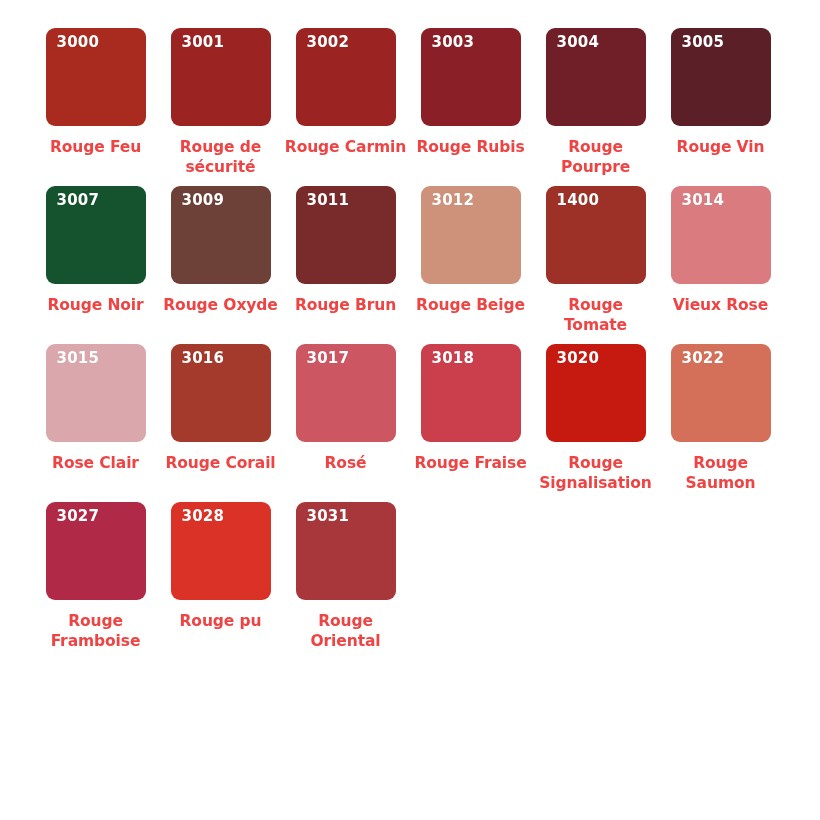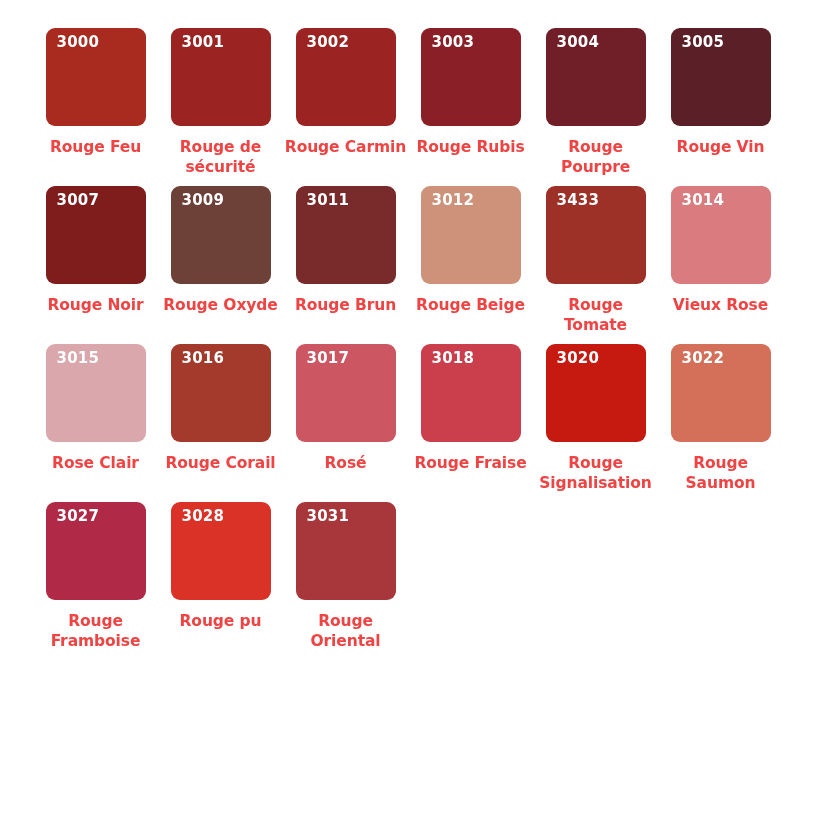--- a/index.html
+++ b/index.html
@@ -106,21 +106,21 @@
         </div>
         <div class="swatch-name">Rouge Pourpre</div>
       </div>
       <div class="swatch-cell">
         <div class="swatch-chip" style="background: rgb(90, 31, 39);">
           <span class="swatch-code">3005</span>
         </div>
         <div class="swatch-name">Rouge Vin</div>
       </div>
       <div class="swatch-cell">
-        <div class="swatch-chip" style="background: #7f1d1d;">
+        <div class="swatch-chip" style="background: #14532d;">
           <span class="swatch-code">3007</span>
         </div>
         <div class="swatch-name">Rouge Noir</div>
       </div>
       <div class="swatch-cell">
         <div class="swatch-chip" style="background: rgb(109, 64, 56);">
           <span class="swatch-code">3009</span>
         </div>
         <div class="swatch-name">Rouge Oxyde</div>
       </div>
@@ -131,21 +131,21 @@
         <div class="swatch-name">Rouge Brun</div>
       </div>
       <div class="swatch-cell">
         <div class="swatch-chip" style="background: rgb(205, 146, 121);">
           <span class="swatch-code">3012</span>
         </div>
         <div class="swatch-name">Rouge Beige</div>
       </div>
       <div class="swatch-cell">
         <div class="swatch-chip" style="background: rgb(157, 48, 39);">
-          <span class="swatch-code">3433</span>
+          <span class="swatch-code">1400</span>
         </div>
         <div class="swatch-name">Rouge Tomate</div>
       </div>
       <div class="swatch-cell">
         <div class="swatch-chip" style="background: rgb(217, 123, 127);">
           <span class="swatch-code">3014</span>
         </div>
         <div class="swatch-name">Vieux Rose</div>
       </div>
       <div class="swatch-cell">

